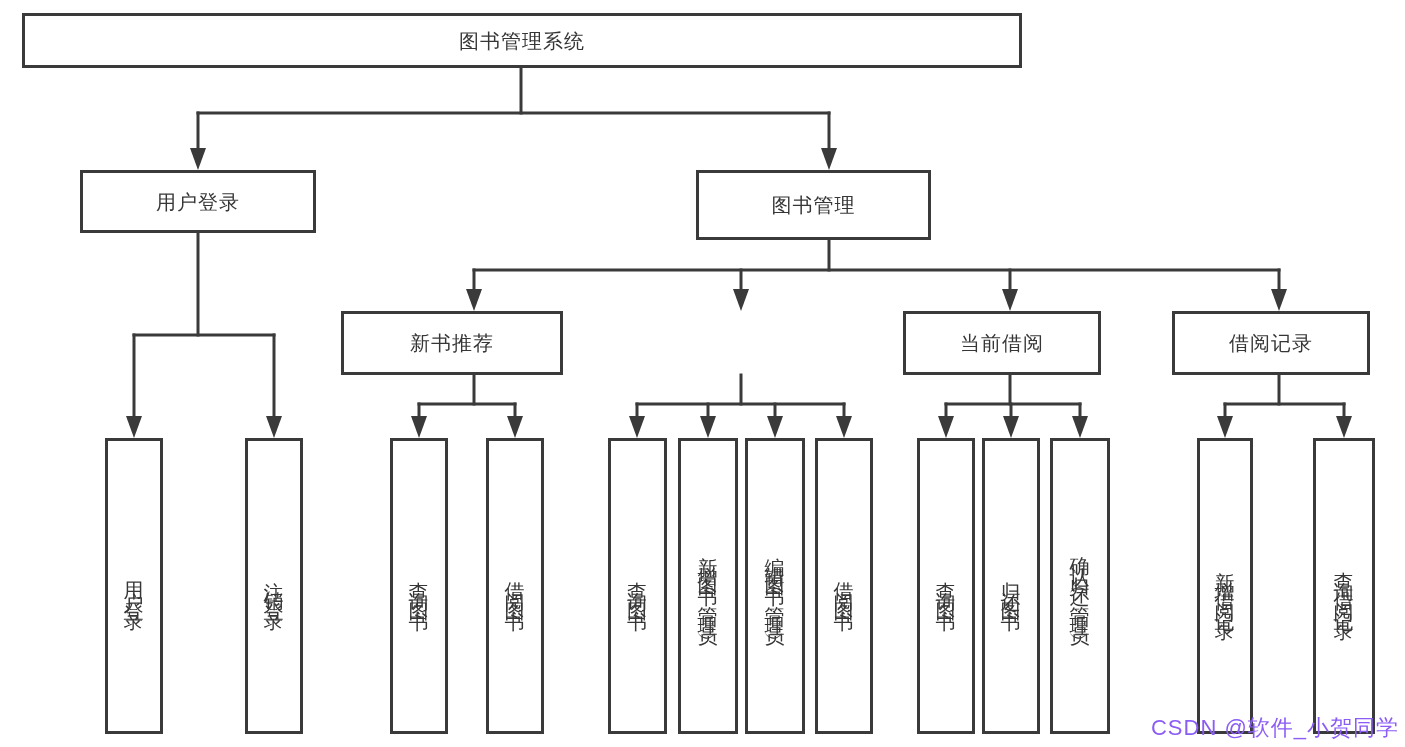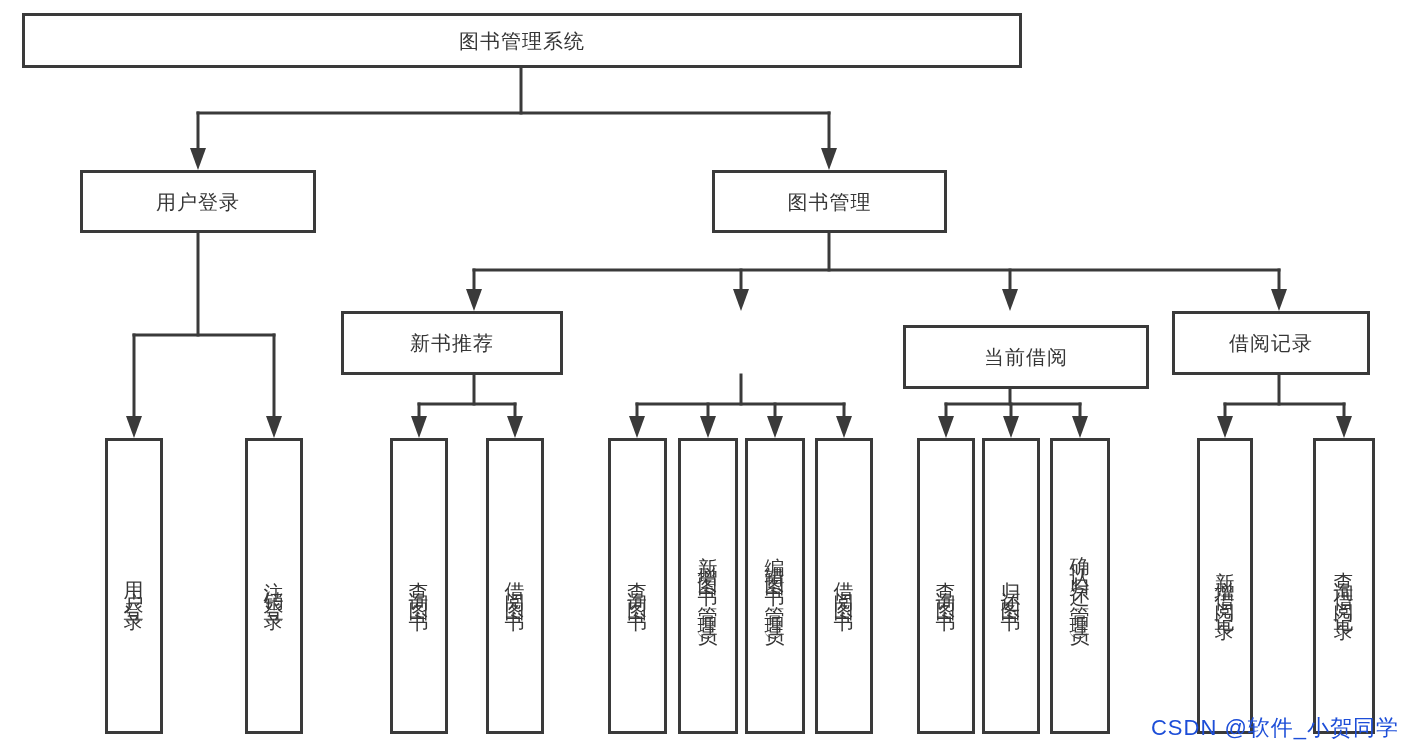--- a/index.html
+++ b/index.html
@@ -14,21 +14,21 @@
     display:flex;align-items:center;justify-content:center;
     font-size:20px;letter-spacing:1px;z-index:1;
     line-height:1.2;
   }
   .v{
     writing-mode:vertical-rl;text-orientation:mixed;
     letter-spacing:10px;line-height:1.1;
   }
   .watermark{
     position:absolute;right:6px;bottom:4px;z-index:2;
-    color:#1d4ed8;font-size:22px;letter-spacing:1px;
+    color:#8b5cf6;font-size:22px;letter-spacing:1px;
     font-family:"Liberation Sans",sans-serif;
   }
 </style>
 </head>
 <body>
 
 <div class="canvas">
 
   <svg id="edges" width="1405" height="747">
       <g>
@@ -95,24 +95,24 @@
         <line x1="1225" y1="404" x2="1225" y2="418" stroke="#3a3a3a" stroke-width="3" stroke-linecap="square"></line>
         <polygon points="1217,416 1233,416 1225,438" fill="#3a3a3a"></polygon>
         <line x1="1344" y1="404" x2="1344" y2="418" stroke="#3a3a3a" stroke-width="3" stroke-linecap="square"></line>
         <polygon points="1336,416 1352,416 1344,438" fill="#3a3a3a"></polygon>
       </g>
     </svg>
 
   <div class="box" style="left:22px;top:13px;width:1000px;height:55px">图书管理系统</div>
 
   <div class="box" style="left:80px;top:170px;width:236px;height:63px">用户登录</div>
-  <div class="box" style="left:712px;top:170px;width:235px;height:63px">图书管理</div>
+  <div class="box" style="left:696px;top:170px;width:235px;height:70px">图书管理</div>
 
   <div class="box" style="left:341px;top:311px;width:222px;height:64px">新书推荐</div>
-  <div class="box" style="left:903px;top:325px;width:246px;height:64px">当前借阅</div>
+  <div class="box" style="left:903px;top:311px;width:198px;height:64px">当前借阅</div>
   <div class="box" style="left:1172px;top:311px;width:198px;height:64px">借阅记录</div>
 
   <div class="box v" style="left:105px;top:438px;width:58px;height:296px">用户登录</div>
   <div class="box v" style="left:245px;top:438px;width:58px;height:296px">注销登录</div>
 
   <div class="box v" style="left:390px;top:438px;width:58px;height:296px">查询图书</div>
   <div class="box v" style="left:486px;top:438px;width:58px;height:296px">借阅图书</div>
 
   <div class="box v" style="left:608px;top:438px;width:59px;height:296px">查询图书</div>
   <div class="box v" style="left:678px;top:438px;width:60px;height:296px">新增图书（管理员）</div>

